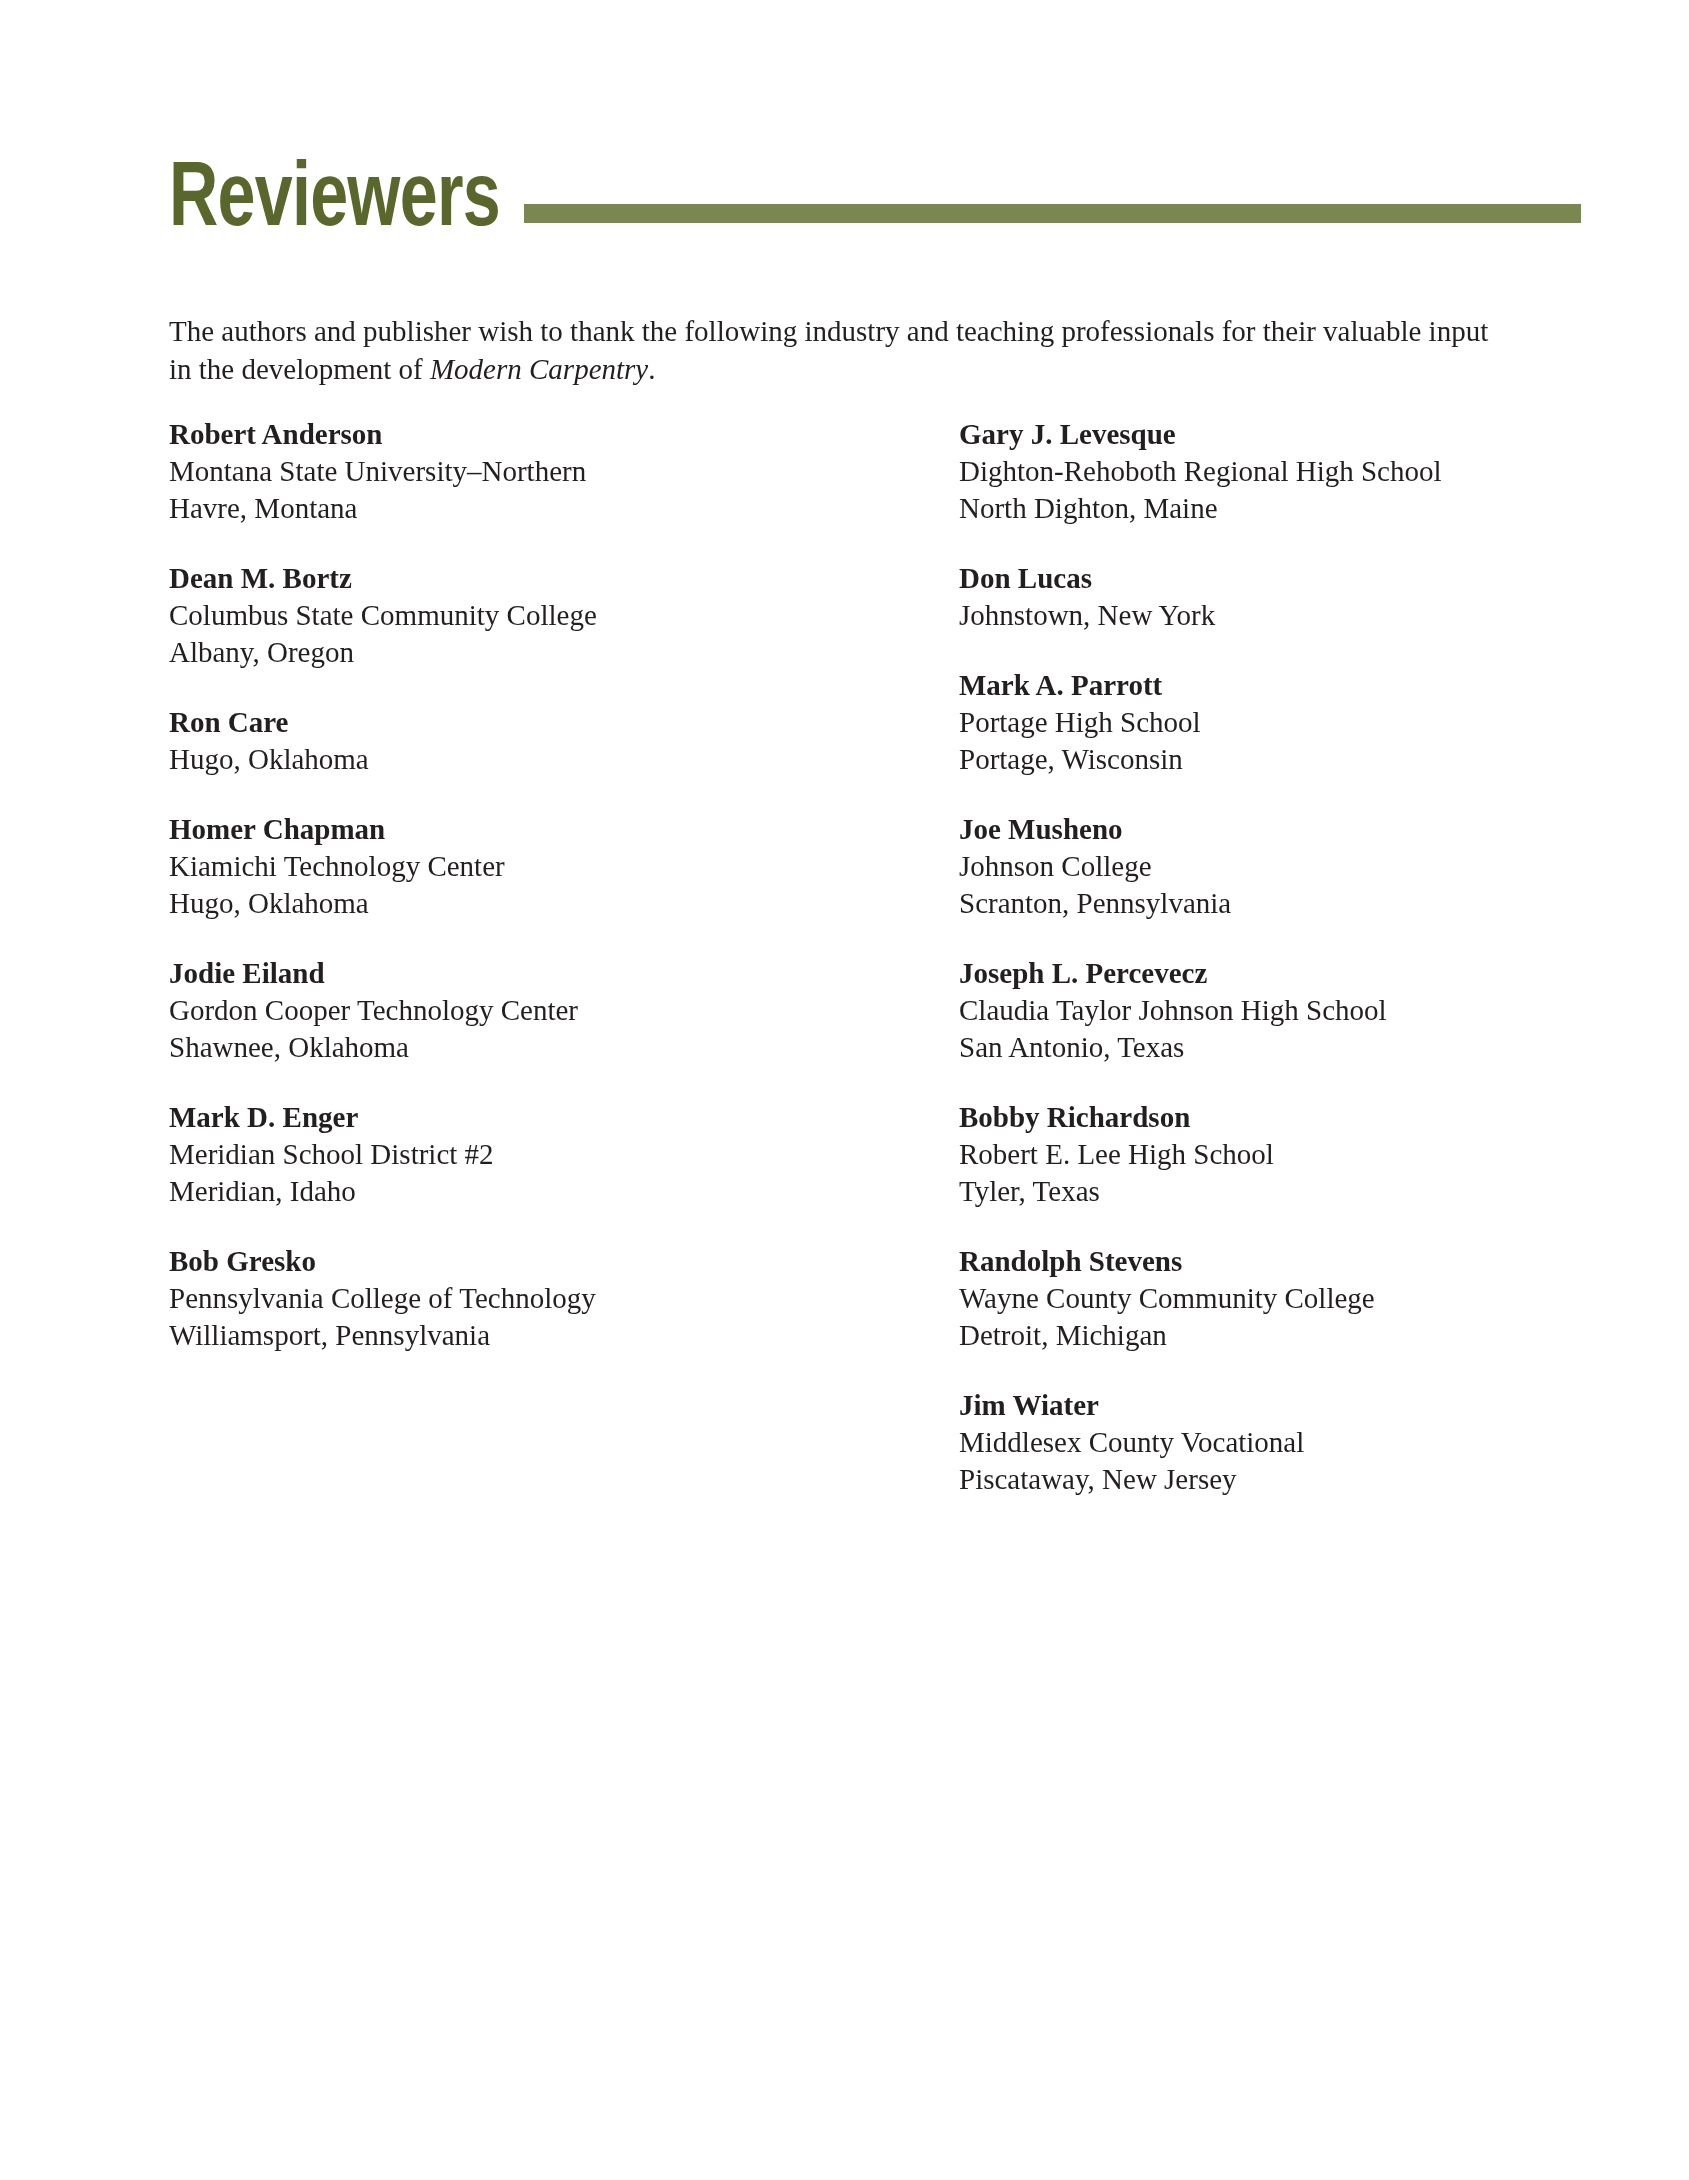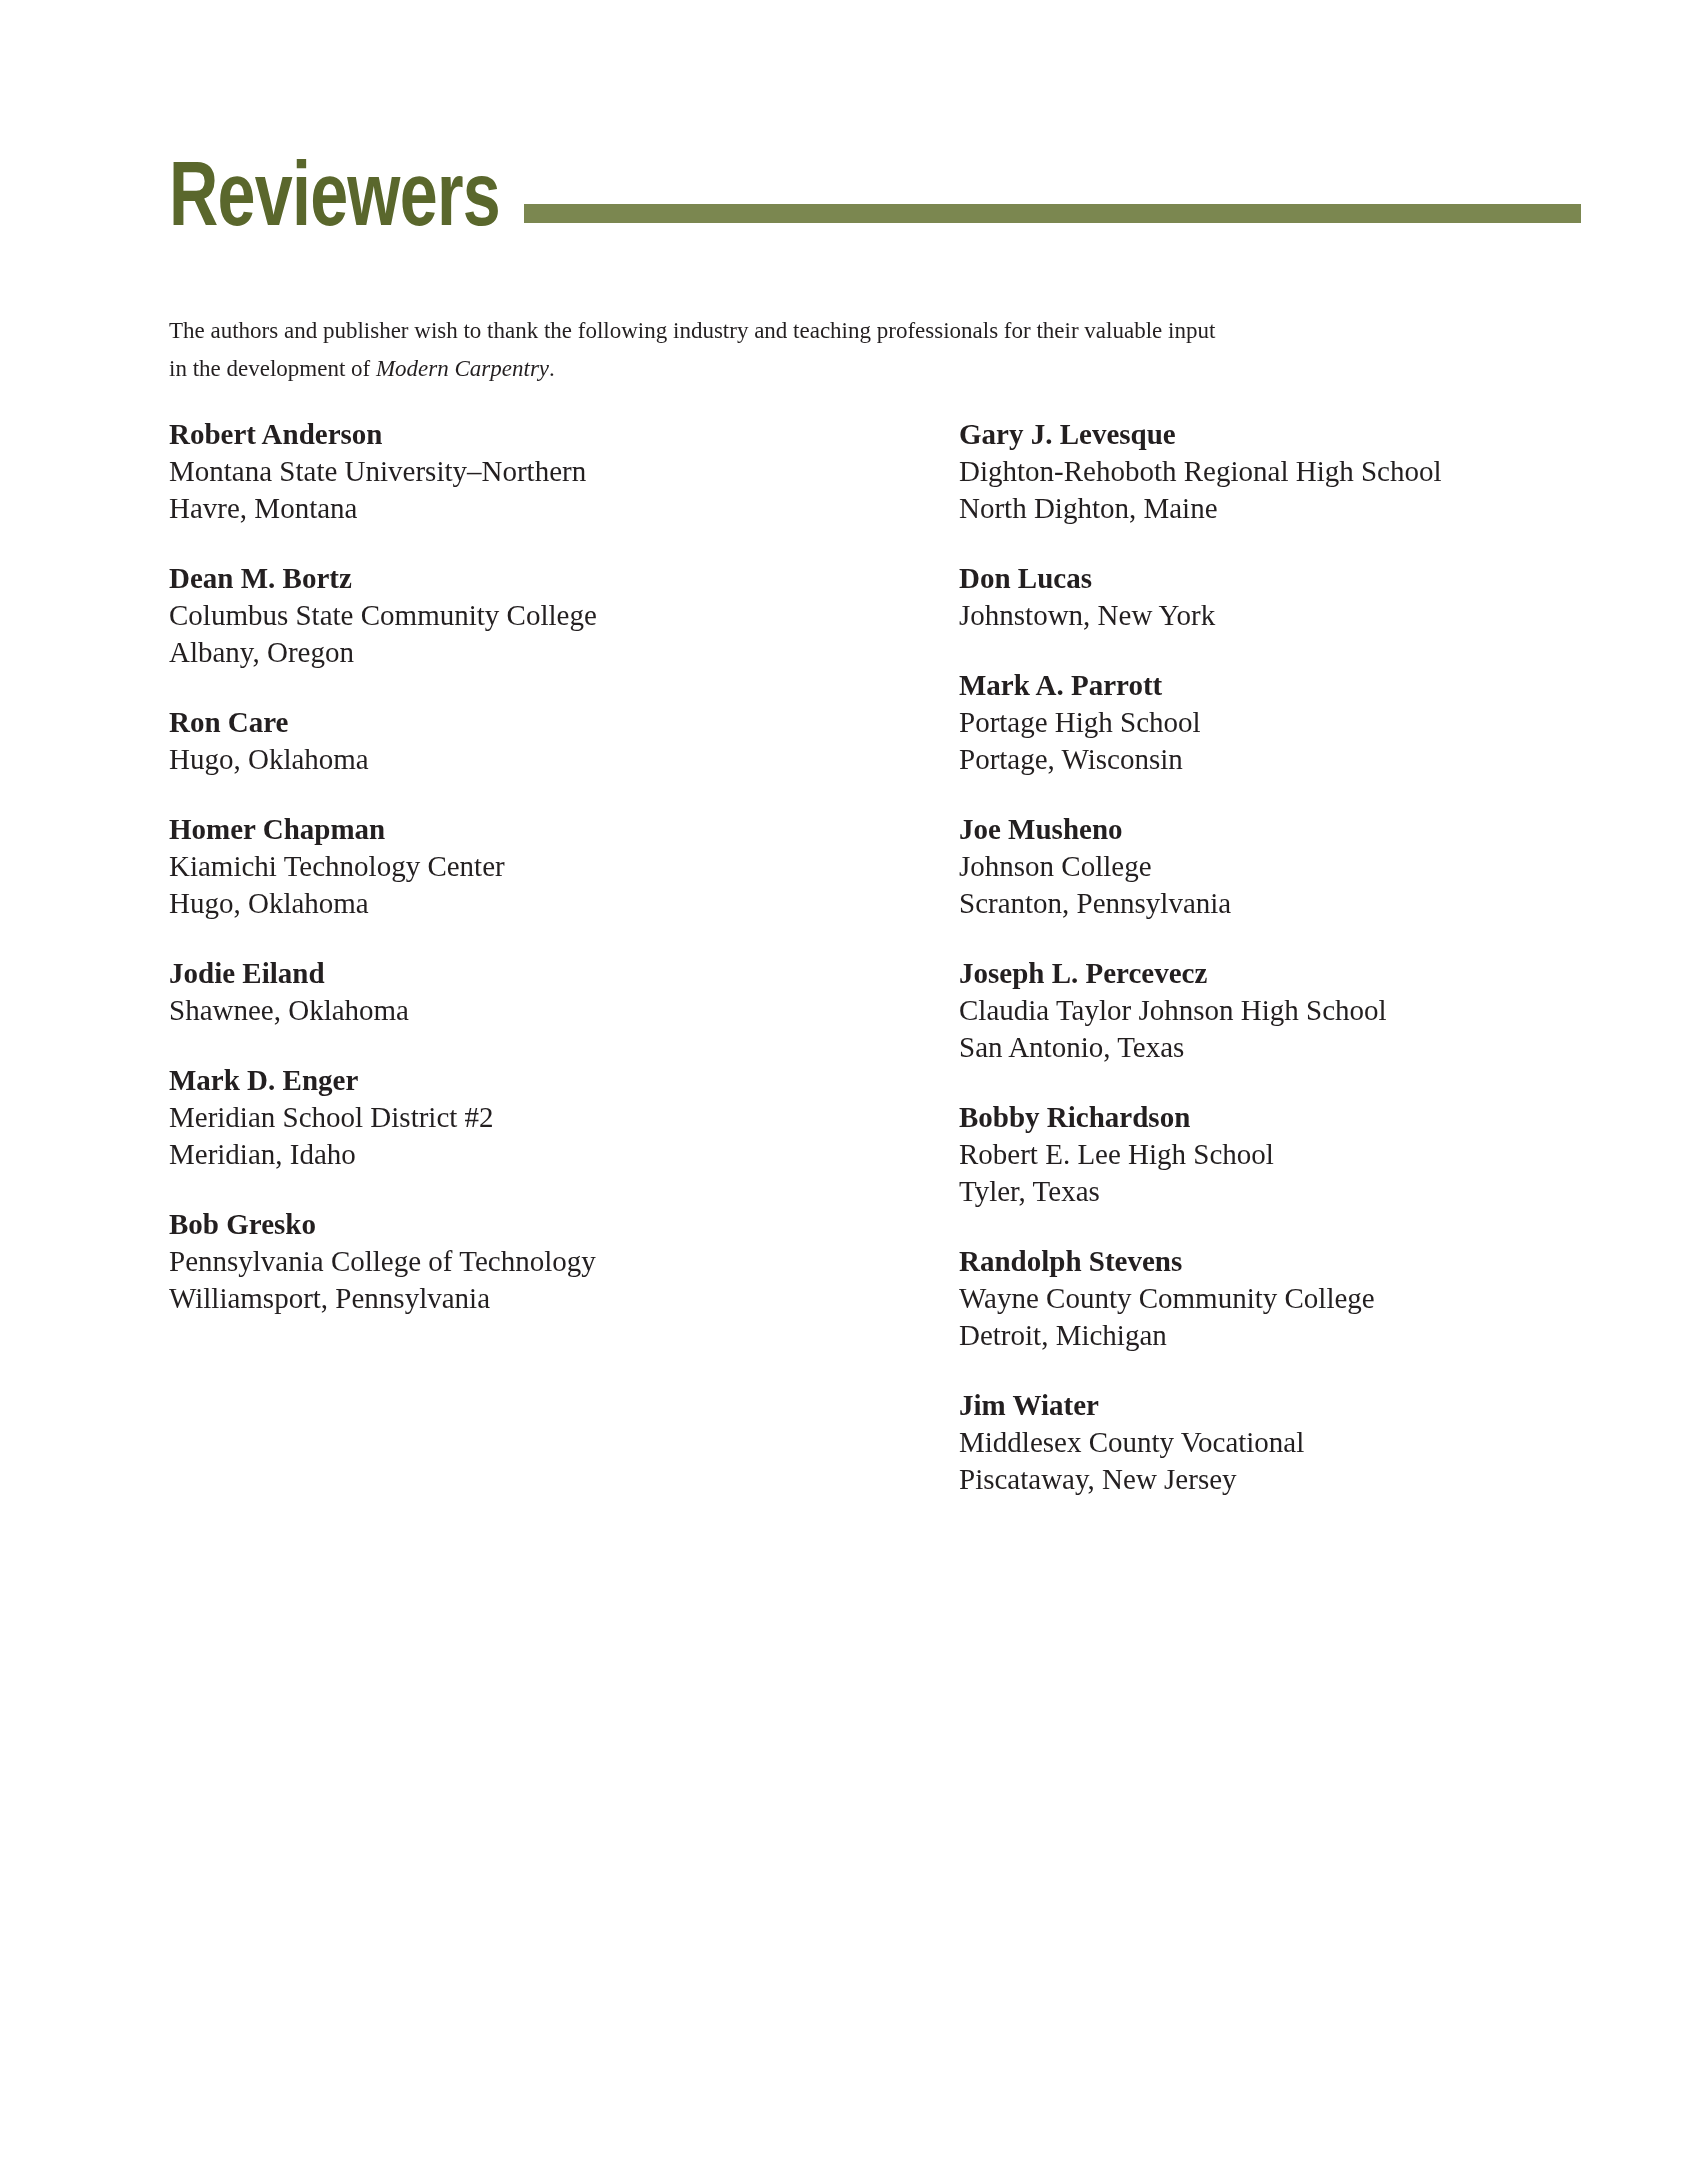--- a/index.html
+++ b/index.html
@@ -48,21 +48,21 @@
     height: 18.6px;
     background: #7b8750;
   }
   
   #intro {
     position: absolute;
     left: 140px;
     top: 312px;
     width: 1411px;
     margin: 0;
-    font-size: 23px;
+    font-size: 29px;
     line-height: 38px;
     color: #231f20;
   }
   #intro i { font-style: italic; }
   
   #columns {
     position: absolute;
     left: 140px;
     top: 416px;
     width: 1431px;
@@ -123,20 +123,21 @@
         <div class="name">Ron Care</div>
         <div>Hugo, Oklahoma</div>
       </div>
       <div class="entry">
         <div class="name">Homer Chapman</div>
         <div>Kiamichi Technology Center</div>
         <div>Hugo, Oklahoma</div>
       </div>
       <div class="entry">
         <div class="name">Jodie Eiland</div>
+        <div>Gordon Cooper Technology Center</div>
         <div>Shawnee, Oklahoma</div>
       </div>
       <div class="entry">
         <div class="name">Mark D. Enger</div>
         <div>Meridian School District #2</div>
         <div>Meridian, Idaho</div>
       </div>
       <div class="entry">
         <div class="name">Bob Gresko</div>
         <div>Pennsylvania College of Technology</div>

